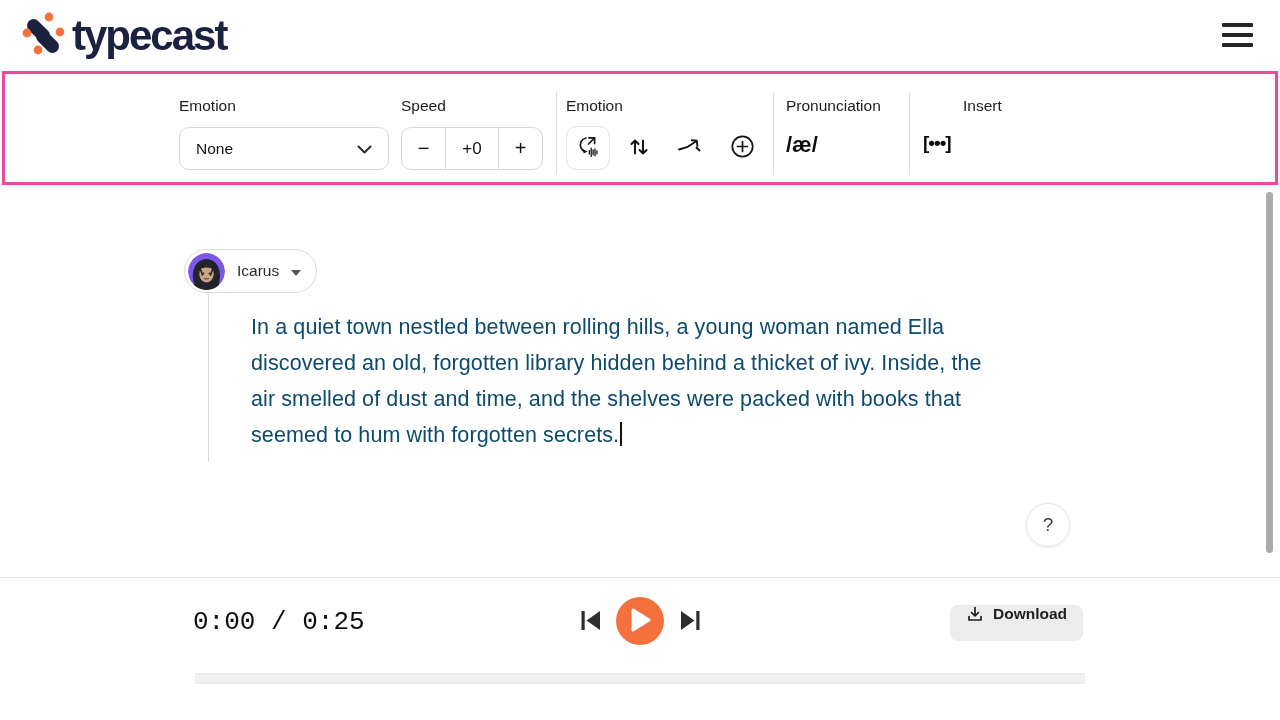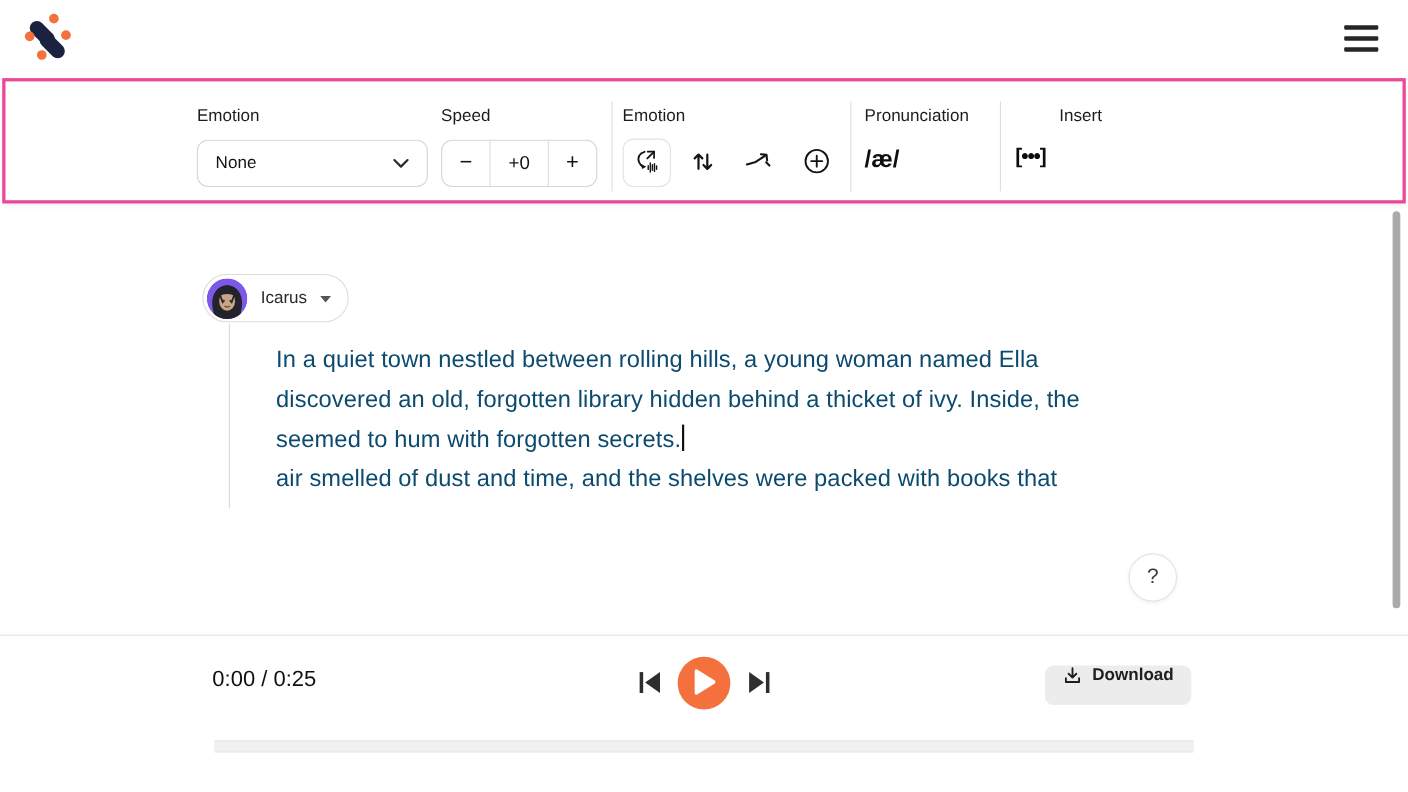--- a/index.html
+++ b/index.html
@@ -45,21 +45,21 @@
   .caret { display:inline-block; width:2px; height:24px; background:#111; vertical-align:-4px; margin-left:1px; }
   .help-btn { position:absolute; left:1026px; top:503px; width:44px; height:44px; border-radius:50%;
               background:#fff; border:1px solid #e4e4e4; box-shadow:0 1px 4px rgba(0,0,0,.07);
               font-size:19px; color:#3c3c3c; cursor:pointer; }
   .scrollbar-thumb { position:absolute; left:1266px; top:192px; width:7px; height:361px;
                      background:#aaaaaa; border-radius:4px; cursor:grab; }
 
   
   .player { position:absolute; left:0; top:577px; width:1280px; height:143px; background:#fff;
             border-top:1px solid #e3e3e3; }
-  .time { position:absolute; left:193px; top:29px; font-size:20px; color:#0f0f0f; }
+  .time { position:absolute; left:193px; top:29px; font-size:26px; color:#0f0f0f;font-family:Liberation Mono, monospace; }
   .transport { position:absolute; left:576px; top:18px; width:128px; height:50px;
                display:flex; align-items:center; justify-content:space-between; }
   .skip-btn { background:none; border:none; cursor:pointer; width:28px; height:28px; padding:0; }
   .play-btn { width:48px; height:48px; border-radius:50%; border:none; cursor:pointer;
               display:flex; align-items:center; justify-content:center; }
   .download-btn { position:absolute; left:950px; top:27px; height:36px; padding:0 16px;
                   background:#ececec; border:none; border-radius:8px; display:flex; align-items:flex-start;
                   gap:9px; font-size:15.5px; font-weight:600; color:#1e1e1e; cursor:pointer;
                   font-family:"Liberation Sans", sans-serif; }
   .progress-track { position:absolute; left:195px; top:95px; width:890px; height:11px;
@@ -80,20 +80,21 @@
             <rect x="21" y="19" width="13" height="27" rx="6.5" transform="rotate(-45 27.5 32.5)"></rect>
           </g>
           <g fill="#F4703C">
             <circle cx="29" cy="8" r="4.4"></circle>
             <circle cx="7" cy="24" r="4.4"></circle>
             <circle cx="40" cy="23" r="4.4"></circle>
             <circle cx="18" cy="41" r="4.4"></circle>
           </g>
         </svg>
       </span>
+      <span class="wordmark">typecast</span>
     </div>
     <button class="hamburger">
       <span></span>
         <span></span>
         <span></span>
     </button>
   </div>
 
   <div class="toolbar">
 
@@ -184,22 +185,22 @@
           <polygon points="0,0 10,0 5,6" fill="#555"></polygon>
         </svg>
     </span>
   </div>
 
   <div class="guide-line"></div>
 
   <div class="paragraph">
     <div>In a quiet town nestled between rolling hills, a young woman named Ella</div>
     <div>discovered an old, forgotten library hidden behind a thicket of ivy. Inside, the</div>
+    <div>air smelled of dust and time, and the shelves were packed with books that</div>
     <div><span>seemed to hum with forgotten secrets.</span><span class="caret"></span></div>
-    <div>air smelled of dust and time, and the shelves were packed with books that</div>
   </div>
 
   <button class="help-btn">?</button>
 
   <div class="scrollbar-thumb"></div>
 
   <div class="player">
     <div class="time">0:00 / 0:25</div>
 
     <div class="transport">

